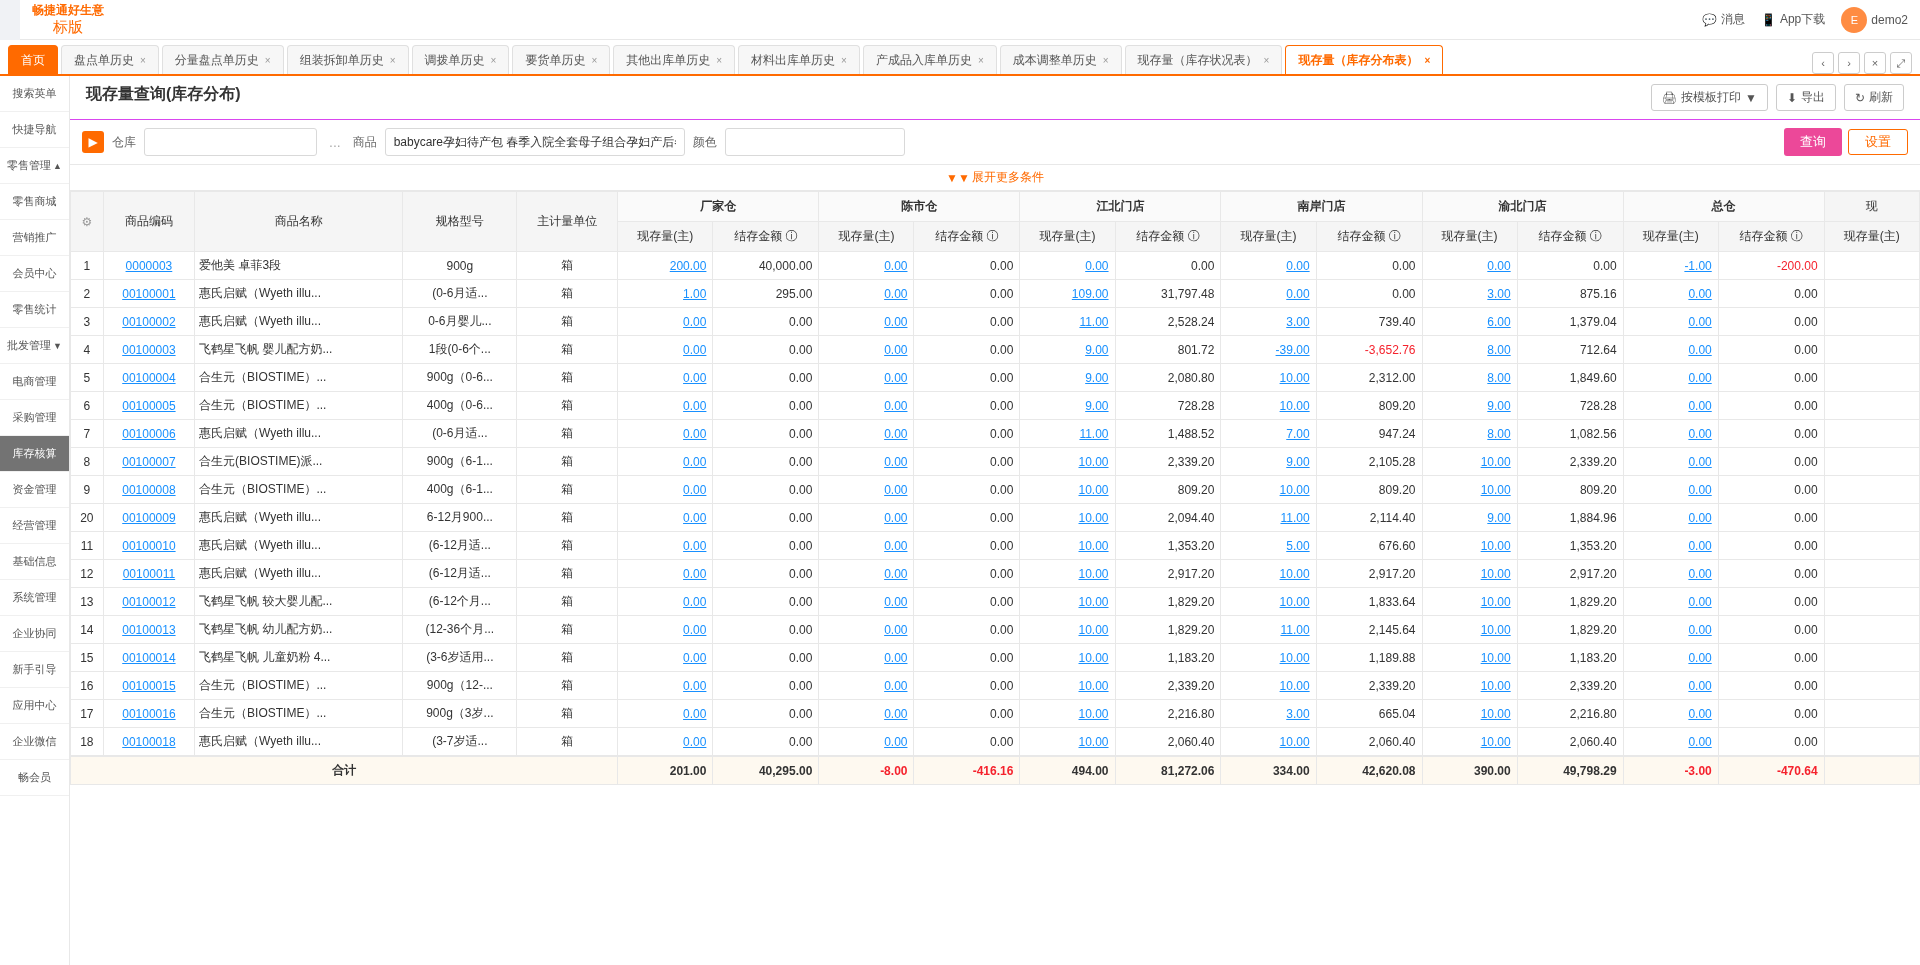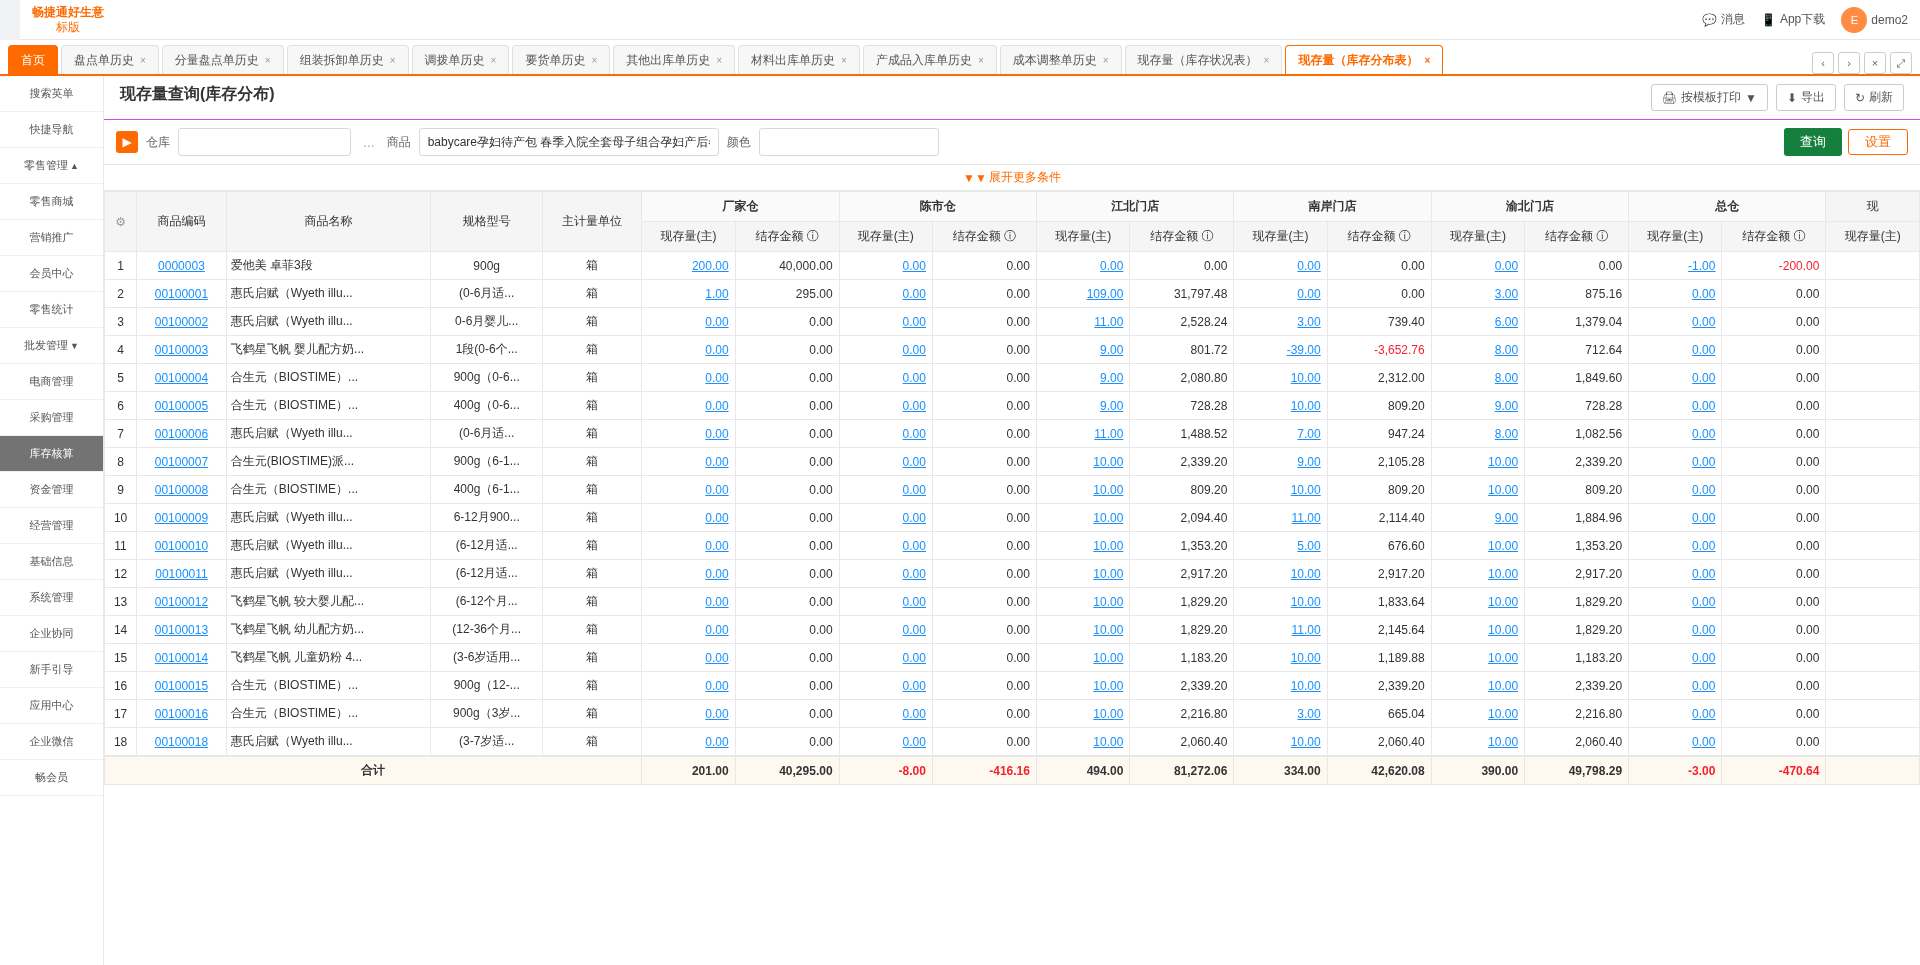--- a/index.html
+++ b/index.html
@@ -20,21 +20,21 @@
     .tab.home { background: #ff6a00; color: #fff; border-color: #ff6a00; }
     .tab .close-x { font-size: 10px; color: #999; cursor: pointer; }
     .tab.active .close-x { color: #ff6a00; }
     .tab-nav-btns { display: flex; align-items: center; margin-left: auto; gap: 4px; }
     .tab-nav-btn { width: 22px; height: 22px; border: 1px solid #ccc; border-radius: 3px; display: flex; align-items: center; justify-content: center; cursor: pointer; font-size: 11px; color: #666; background: #fff; }
 
     
     .main-layout { display: flex; height: calc(965px - 40px - 36px); }
 
     
-    .sidebar { width: 104px; background: #fff; border-right: 1px solid #e8e8e8; display: flex; flex-direction: column; overflow-y: auto; }
+    .sidebar { width: 70px; background: #fff; border-right: 1px solid #e8e8e8; display: flex; flex-direction: column; overflow-y: auto; }
     .sidebar::-webkit-scrollbar { width: 0; }
     .sidebar-item { padding: 10px 6px; text-align: center; cursor: pointer; font-size: 11px; color: #555; border-bottom: 1px solid #f0f0f0; }
     .sidebar-item.active { background: #737373; color: #fff; }
     .sidebar-item.has-arrow { display: flex; align-items: center; justify-content: center; gap: 2px; }
     .sidebar-arrow { font-size: 9px; }
 
     
     .content { flex: 1; overflow: hidden; display: flex; flex-direction: column; }
 
     
@@ -44,21 +44,21 @@
     .btn-action { padding: 4px 10px; font-size: 12px; border: 1px solid #ccc; border-radius: 3px; cursor: pointer; background: #fff; color: #555; display: flex; align-items: center; gap: 4px; }
 
     
     .filter-bar { background: #fff; padding: 8px 12px; border-bottom: 1px solid #e8e8e8; display: flex; align-items: center; gap: 8px; flex-wrap: wrap; }
     .filter-arrow-btn { width: 22px; height: 22px; background: #ff6a00; color: #fff; border: none; border-radius: 3px; cursor: pointer; font-size: 12px; display: flex; align-items: center; justify-content: center; }
     .filter-label { font-size: 12px; color: #666; }
     .filter-input { height: 28px; border: 1px solid #d9d9d9; border-radius: 3px; padding: 0 8px; font-size: 12px; color: #333; min-width: 80px; }
     .filter-input-wide { min-width: 300px; }
     .filter-dots { color: #aaa; font-size: 14px; padding: 0 4px; }
     .filter-expand { color: #ff6a00; font-size: 12px; cursor: pointer; display: flex; align-items: center; gap: 2px; }
-    .btn-query { background: #15803d; color: #fff; border: none; border-radius: 3px; padding: 5px 16px; font-size: 13px; cursor: pointer; }
+    .btn-query { background: #ec4899; color: #fff; border: none; border-radius: 3px; padding: 5px 16px; font-size: 13px; cursor: pointer; }
     .btn-setting { background: #fff; color: #ff6a00; border: 1px solid #ff6a00; border-radius: 3px; padding: 3px 16px; font-size: 13px; cursor: pointer; }
 
     
     .table-container { flex: 1; overflow: auto; background: #fff; margin: 0; }
     .data-table { width: 100%; border-collapse: collapse; font-size: 12px; }
     .data-table th { background: #f5f5f5; border: 1px solid #e8e8e8; padding: 6px 4px; text-align: center; font-weight: normal; color: #333; white-space: nowrap; position: sticky; top: 0; z-index: 10; }
     .data-table th.group-header { background: #fafafa; font-weight: bold; }
     .data-table td { border: 1px solid #e8e8e8; padding: 5px 4px; text-align: center; white-space: nowrap; color: #333; }
     .data-table td.text-left { text-align: left; }
     .data-table td.number { text-align: right; padding-right: 6px; }
@@ -67,21 +67,21 @@
     .summary-row td { background: #fef9f0; font-weight: bold; border-top: 2px solid #e8e8e8; }
     .summary-row td.red { color: #f5222d; }
     .row-num { color: #999; }
     .settings-icon { color: #999; cursor: pointer; }
 
     
     .table-container::-webkit-scrollbar { width: 6px; height: 6px; }
     .table-container::-webkit-scrollbar-thumb { background: #ccc; border-radius: 3px; }
     .top-left-logo { display: flex; flex-direction: column; align-items: center; line-height: 1.2; }
     .logo-main { color: #ff6a00; font-size: 12px; font-weight: bold; }
-    .logo-sub { color: #ff6a00; font-size: 12px; }
+    .logo-sub { color: #ff6a00; font-size: 15px; }
   </style>
 </head>
 <body>
 
 <div class="top-bar">
   <div class="top-bar-left">
     <div class="top-left-logo">
       <span class="logo-main">畅捷通好生意</span>
       <span class="logo-sub">标版</span>
     </div>
@@ -398,21 +398,21 @@
       <td class="number">809.20</td>
       <td class="number underline">10.00</td>
       <td class="number">809.20</td>
       <td class="number underline">10.00</td>
       <td class="number">809.20</td>
       <td class="number underline">0.00</td>
       <td class="number">0.00</td>
       <td class="number"></td>
     </tr>
             <tr>
-      <td class="row-num">10</td>
+      <td class="row-num">20</td>
       <td class="underline">00100009</td>
       <td class="text-left">惠氏启赋（Wyeth illu...</td>
       <td>6-12月900...</td>
       <td>箱</td>
       <td class="number underline">0.00</td>
       <td class="number">0.00</td>
       <td class="number underline">0.00</td>
       <td class="number">0.00</td>
       <td class="number underline">10.00</td>
       <td class="number">2,094.40</td>

